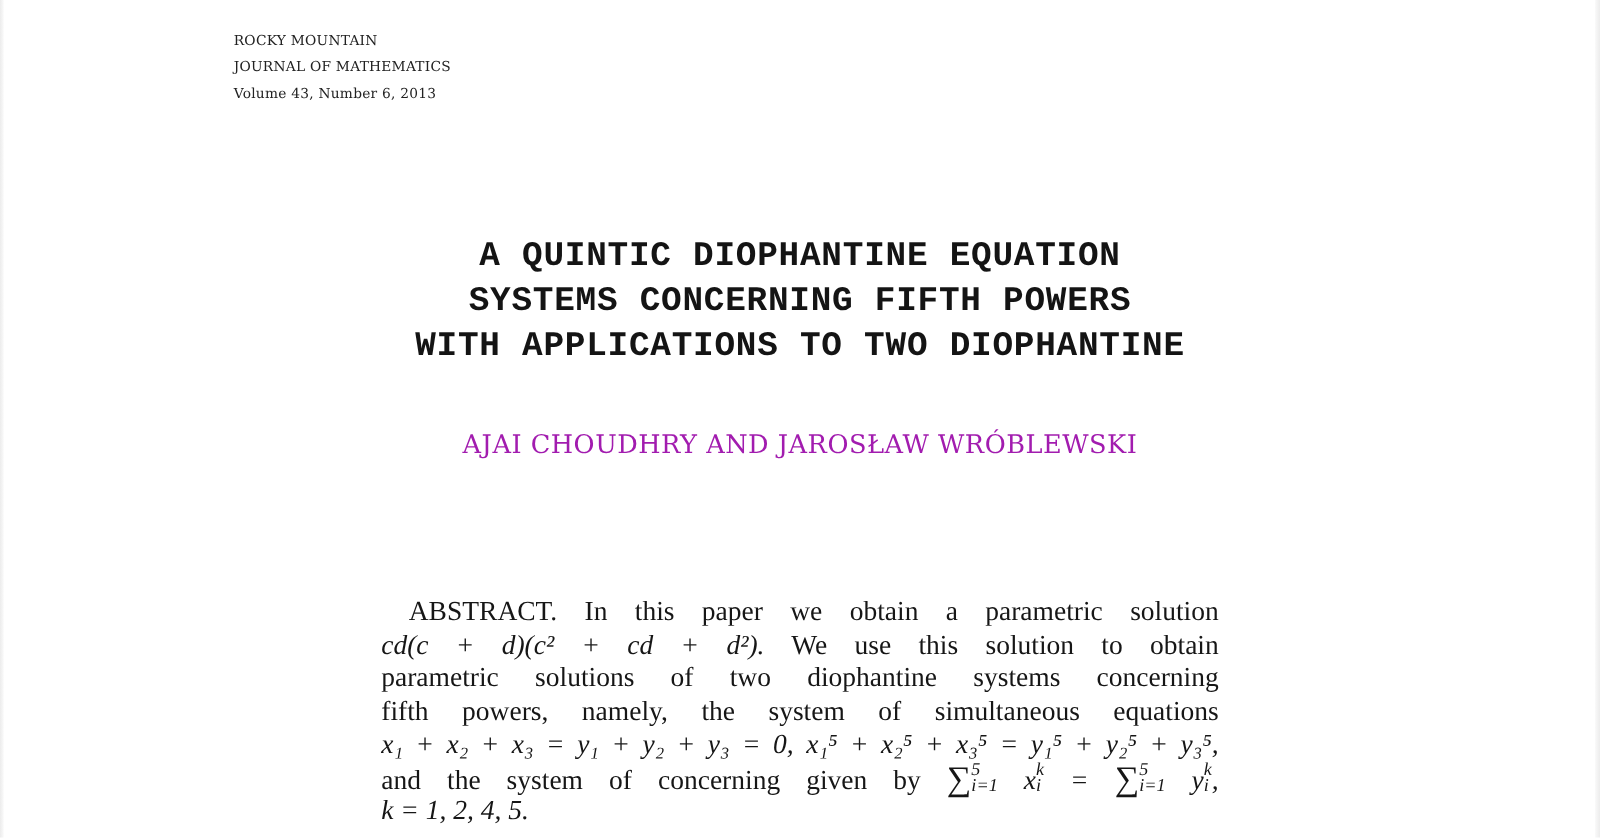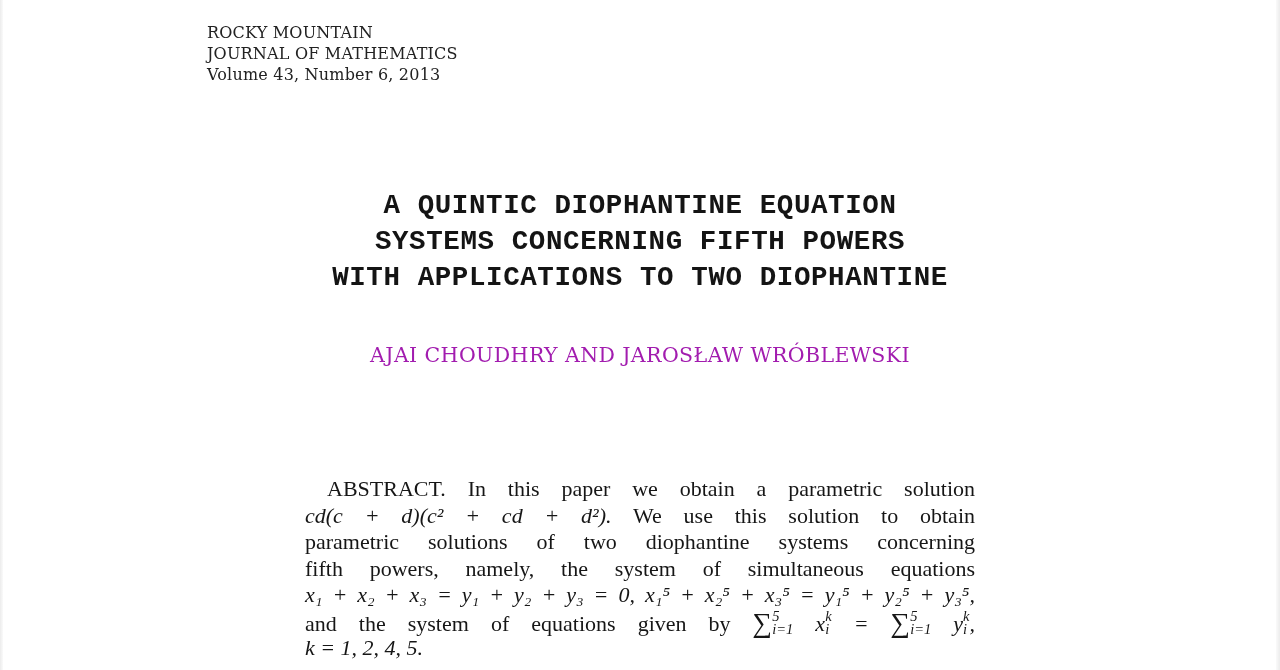--- a/index.html
+++ b/index.html
@@ -21,25 +21,24 @@
     }
     .edge-right {
       position: absolute; right: 0; top: 0; width: 4px; height: 670px;
       background: linear-gradient(to left, #ececec, #fafafa);
     }
     .journal-header {
       position: absolute;
       left: 187px;
       top: 22px;
       font-family: "DejaVu Serif", "Liberation Serif", serif;
-      font-size: 16px;
+      font-size: 11px;
       line-height: 21px;
       letter-spacing: 0.2px;
       color: #222;
-      margin-left: 20px;
     }
     .journal-header div { white-space: nowrap; }
     .title {
       position: absolute;
       left: 0;
       width: 1280px;
       top: 188px;
       text-align: center;
       font-family: "DejaVu Serif", "Liberation Serif", serif;
       font-weight: bold;
@@ -118,15 +117,15 @@
 </div>
 
 <div class="authors">AJAI CHOUDHRY AND JAROSŁAW WRÓBLEWSKI</div>
 
 <div class="abstract">
   <span class="line indent"><span>ABSTRACT.</span> <span>In this paper we obtain a parametric solution</span></span>
   <span class="line"><span class="m">cd(c + d)(c² + cd + d²).</span> <span>We use this solution to obtain</span></span>
   <span class="line">parametric solutions of two diophantine systems concerning</span>
   <span class="line">fifth powers, namely, the system of simultaneous equations</span>
   <span class="line"><span class="m">x₁ + x₂ + x₃ = y₁ + y₂ + y₃ = 0,</span> <span class="m">x₁⁵ + x₂⁵ + x₃⁵ = y₁⁵ + y₂⁵ + y₃⁵,</span></span>
-  <span class="line"><span>and the system of equations given by</span> <span class="m"><span class="sigma">∑</span><span class="supsub"><span>5</span><span>i=1</span></span> x<span class="supsub"><span>k</span><span>i</span></span> = <span class="sigma">∑</span><span class="supsub"><span>5</span><span>i=1</span></span> y<span class="supsub"><span>k</span><span>i</span></span>,</span></span>
+  <span class="line"><span>and the system of concerning given by</span> <span class="m"><span class="sigma">∑</span><span class="supsub"><span>5</span><span>i=1</span></span> x<span class="supsub"><span>k</span><span>i</span></span> = <span class="sigma">∑</span><span class="supsub"><span>5</span><span>i=1</span></span> y<span class="supsub"><span>k</span><span>i</span></span>,</span></span>
   <span class="line last"><span class="m">k = 1, 2, 4, 5.</span></span>
 </div>
 
 </body></html>

